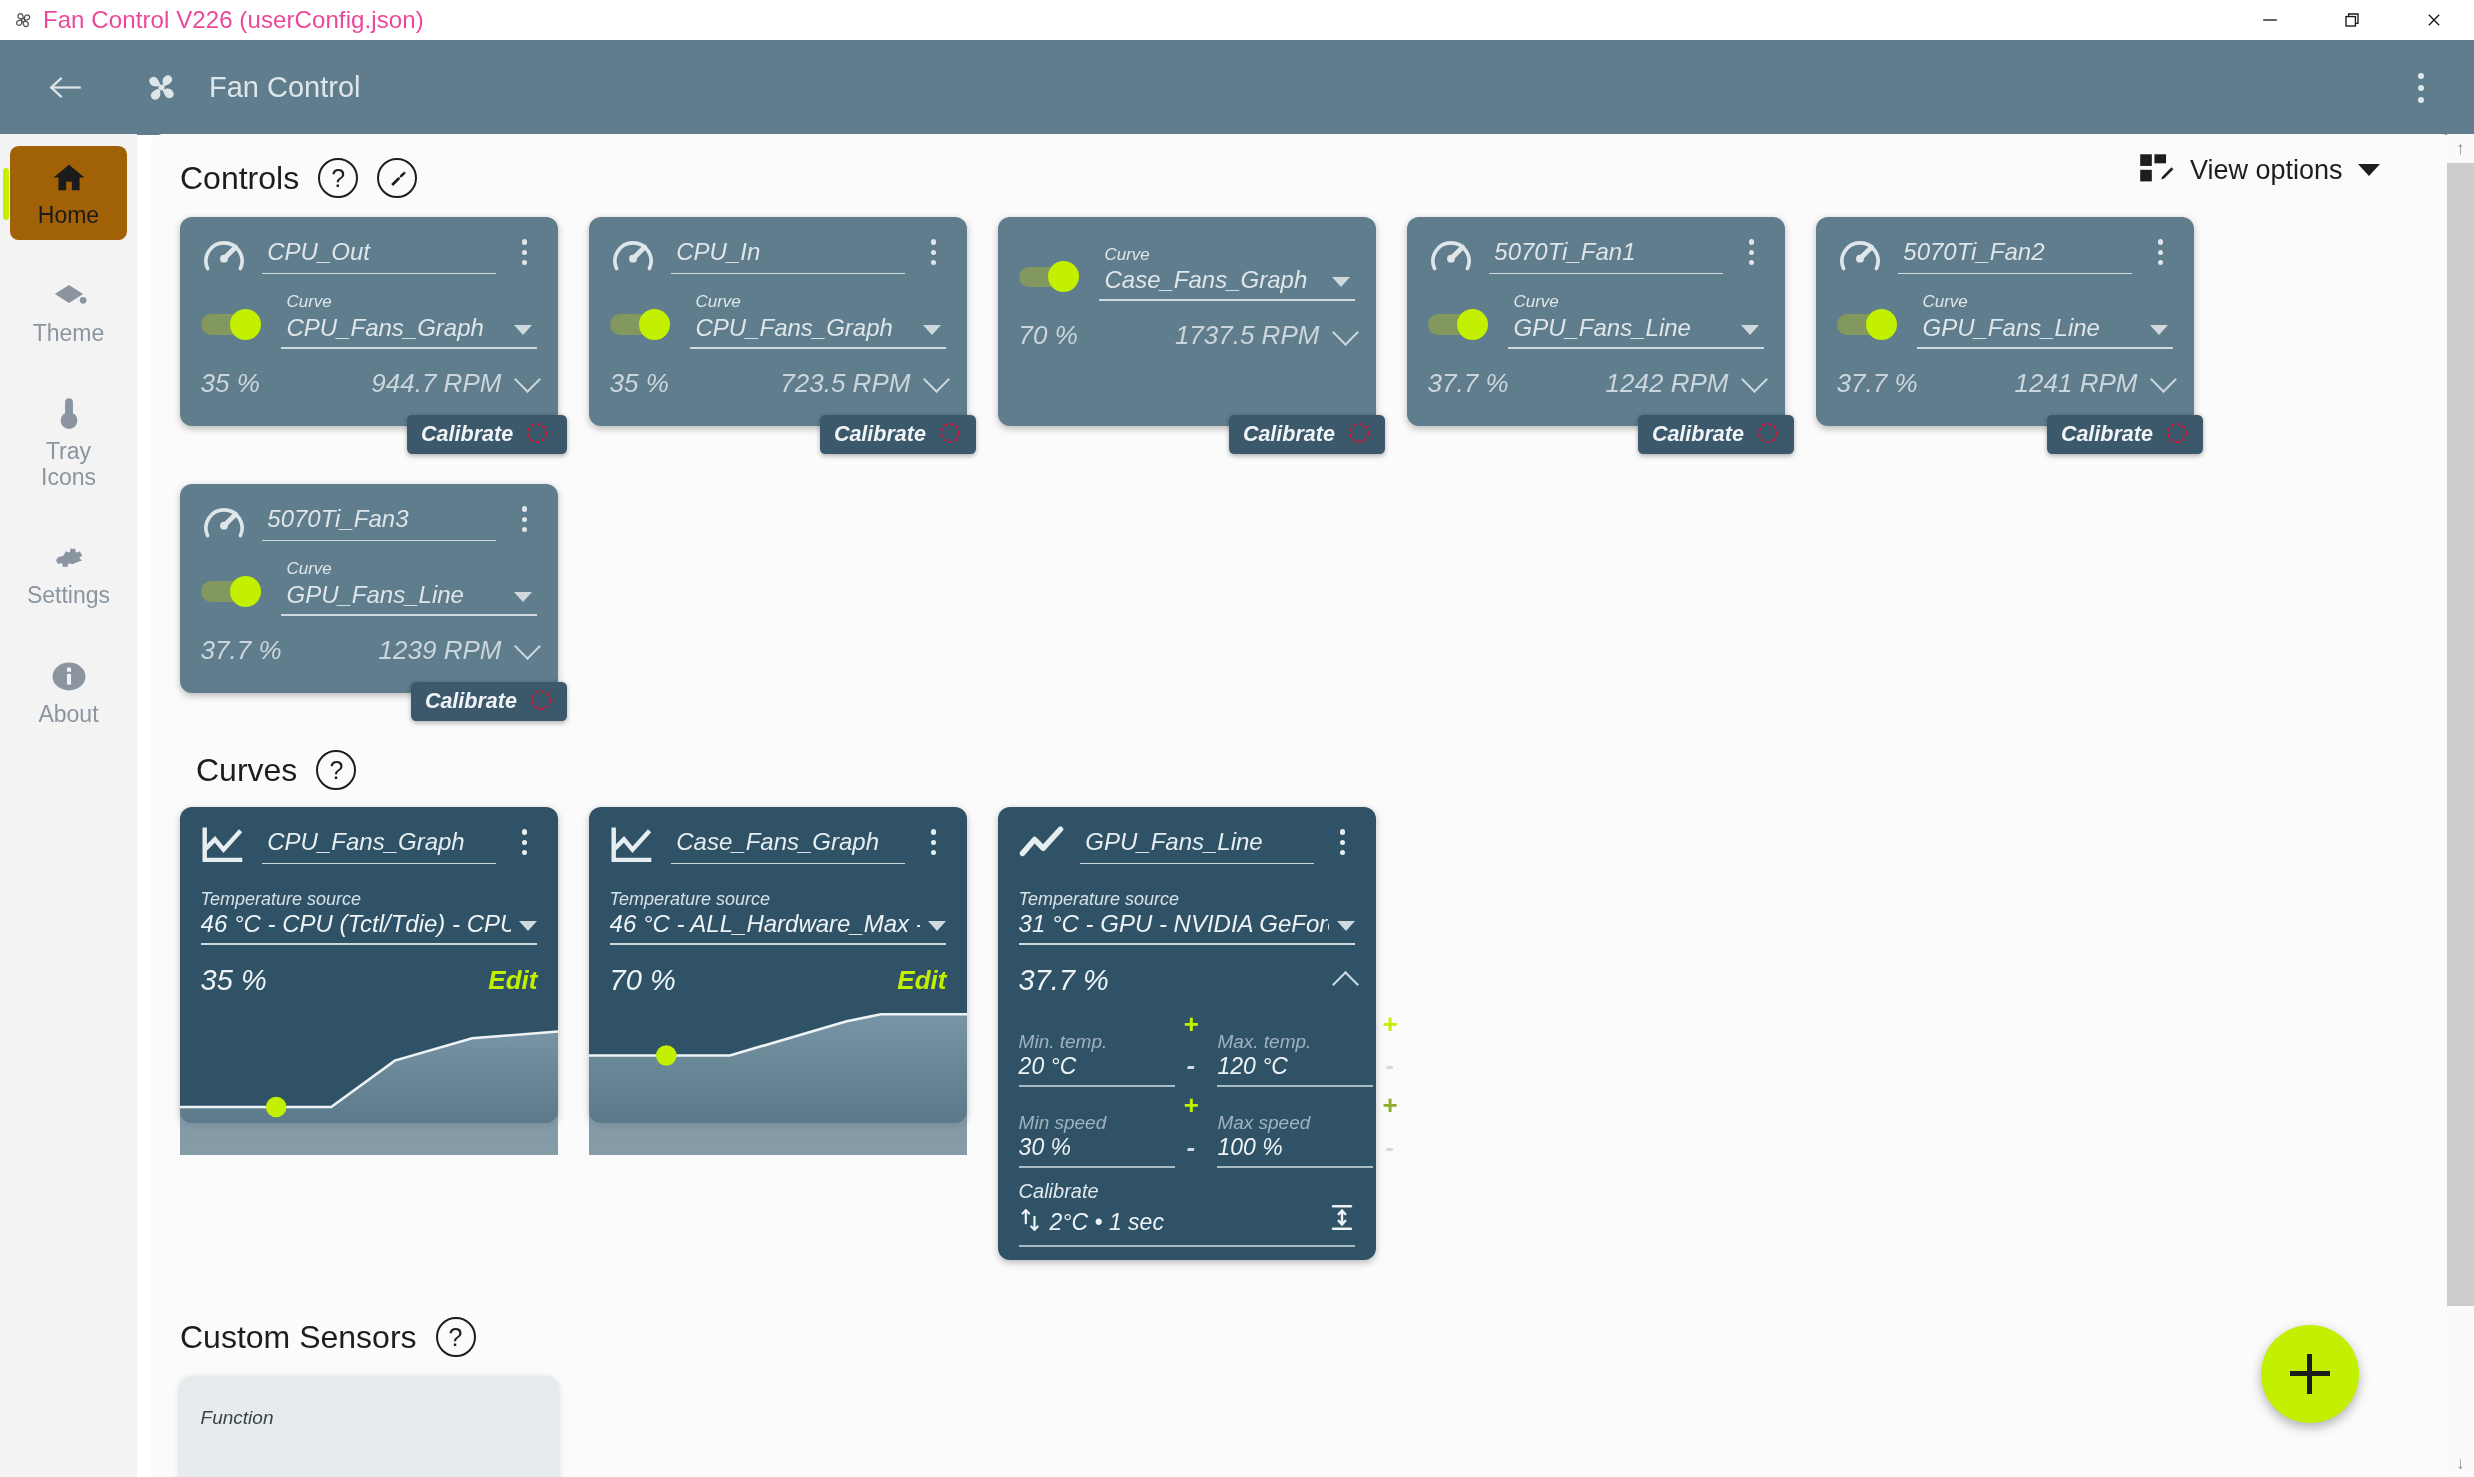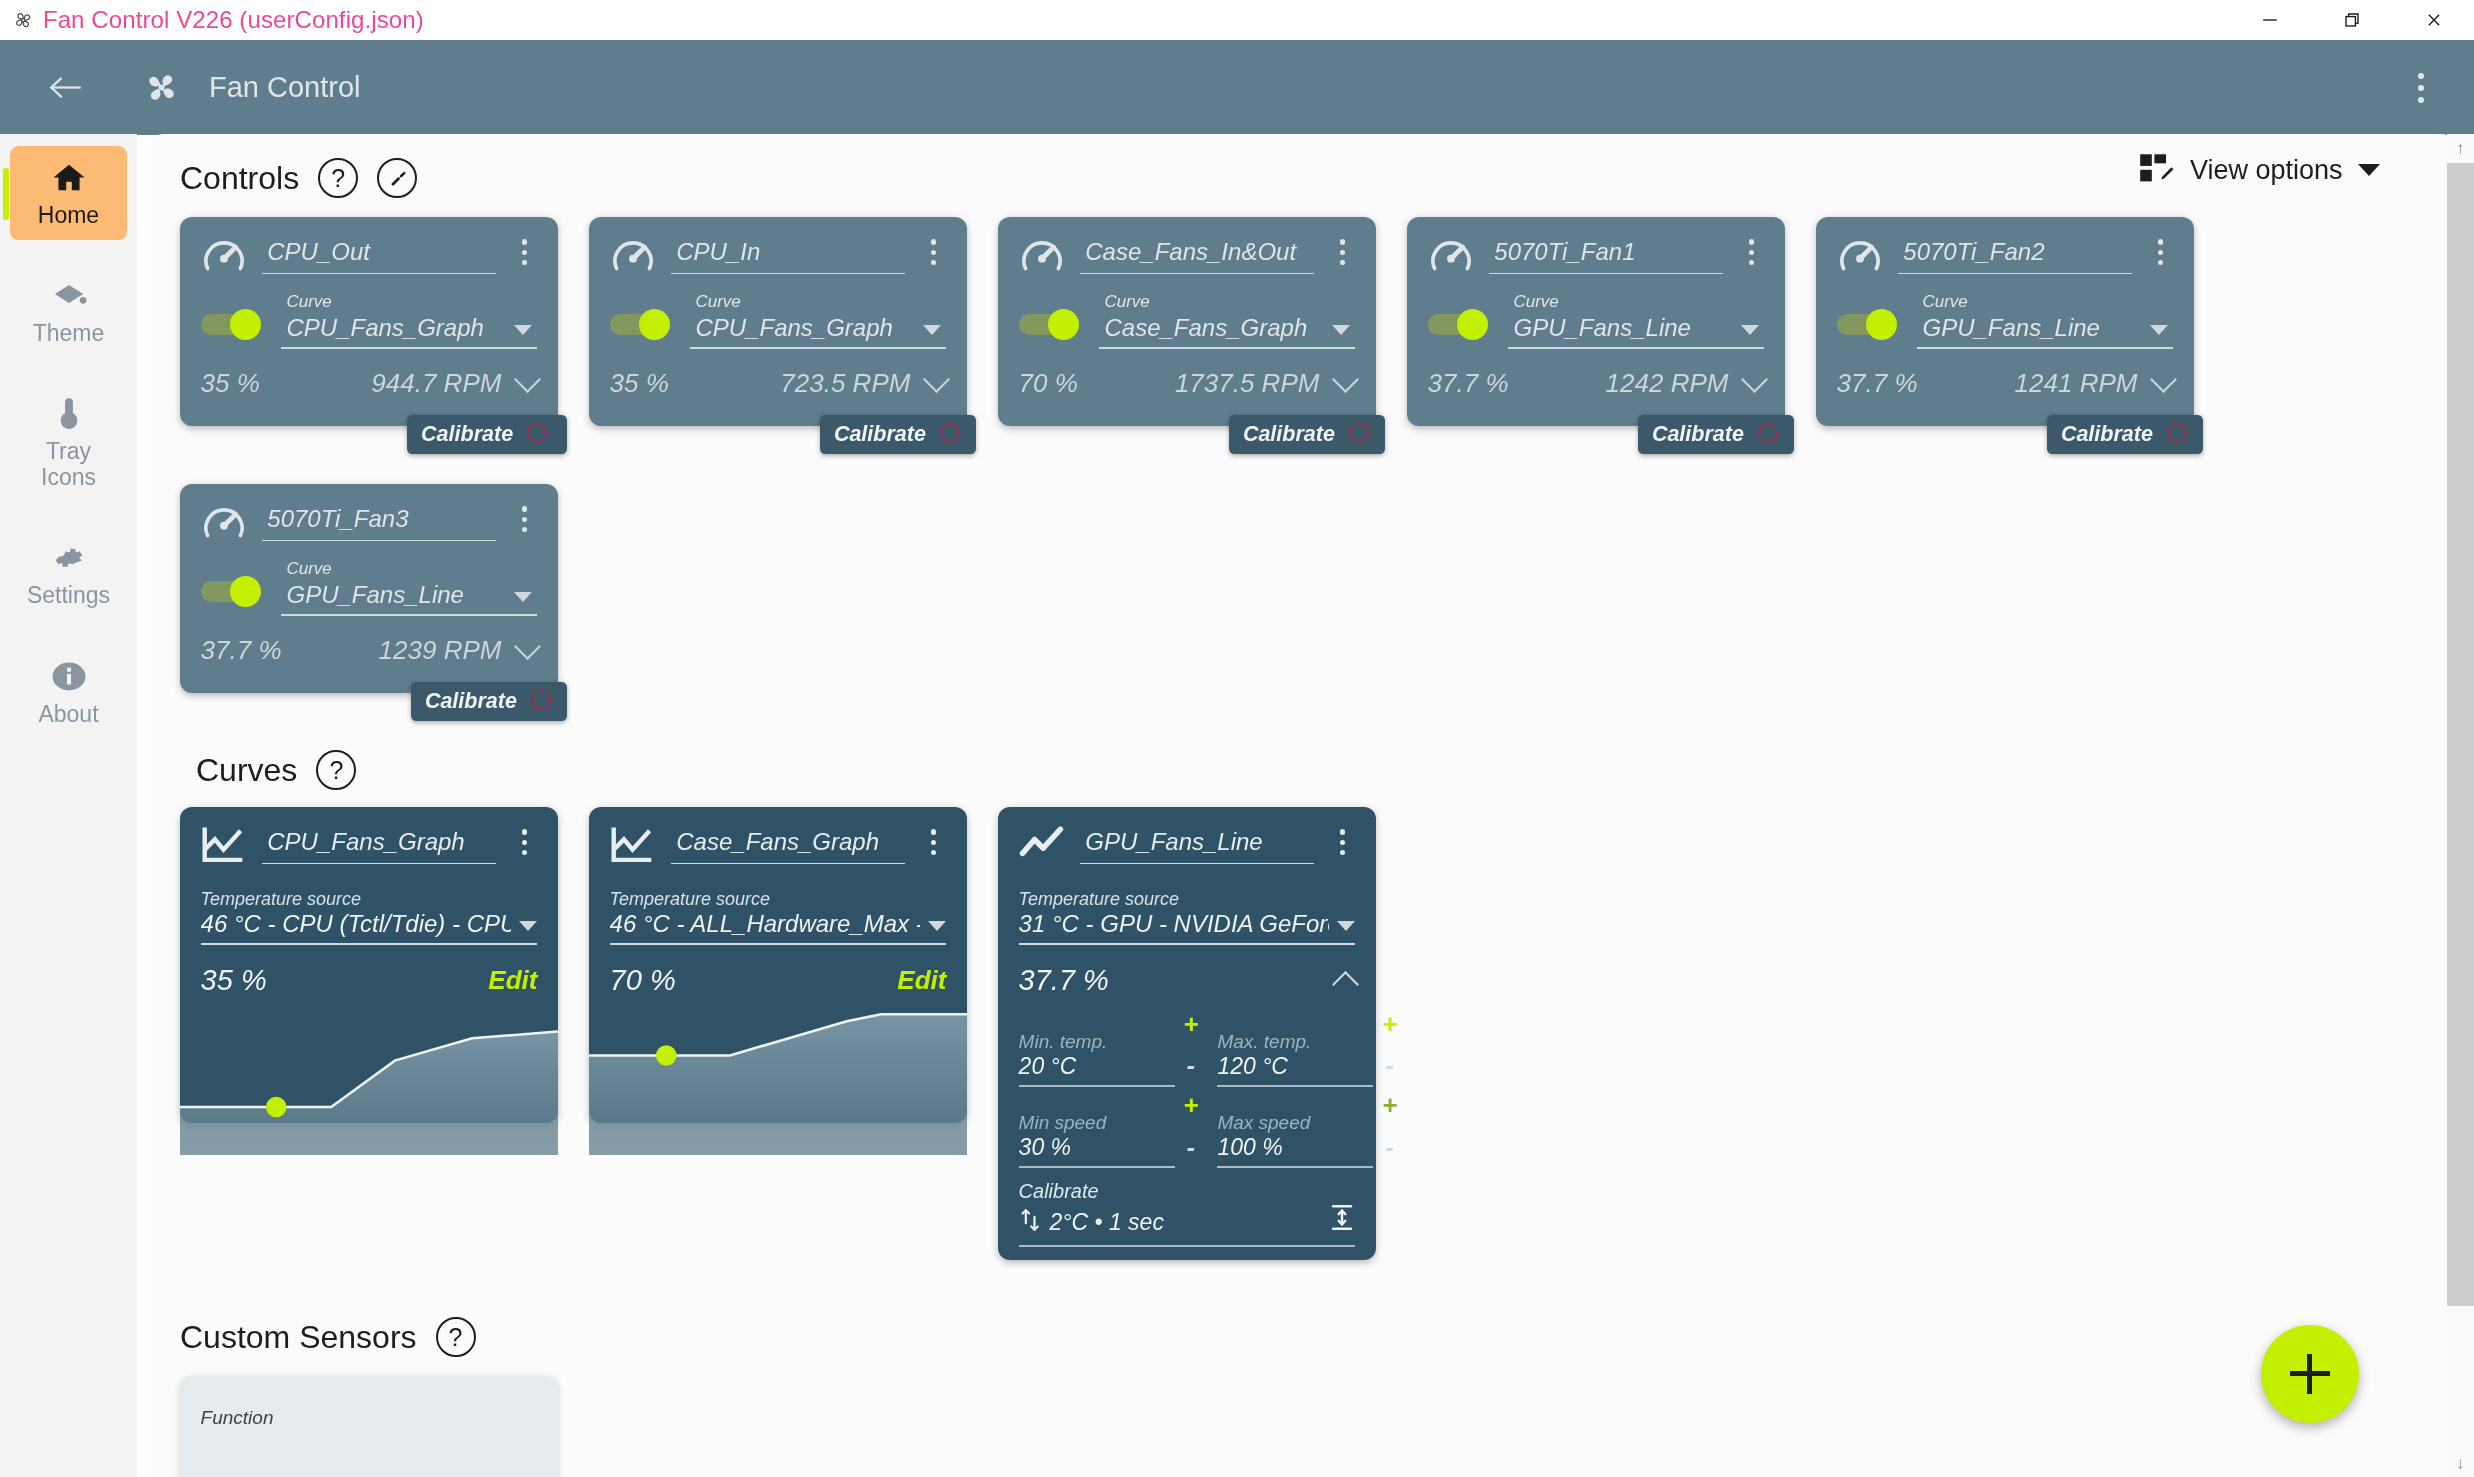--- a/index.html
+++ b/index.html
@@ -58,21 +58,21 @@
   .sidebar {
     position: absolute; top: 134px; left: 0; width: 137px; height: 1344px;
     background: #f3f3f3; padding-top: 12px;
   }
   .nav-item {
     position: relative; width: 117px; margin: 0 auto 24px auto;
     border-radius: 8.6px; padding: 13.7px 5.2px 12px 5.2px;
     display: flex; flex-direction: column; align-items: center; gap: 6.9px;
     color: #8a95a0; text-align: center;
   }
-  .nav-item.active { background: #fdba74; color: #1b1b1b; justify-content: space-between; }
+  .nav-item.active { background: #a16207; color: #1b1b1b; justify-content: space-between; }
   .nav-item.active::before {
     content: ""; position: absolute; left: -6.9px; top: 22.3px;
     width: 6px; height: 52px; border-radius: 3.4px; background: #c2f000;
   }
   .nav-item .nav-icon { height: 36px; display:flex; align-items:center; justify-content:center; }
   .nav-item .nav-label { font-size: 23px; line-height: 1.12; font-weight: 400; }
   .nav-item.active .nav-label { font-weight: 400; }
 
   
   .content {
@@ -480,38 +480,20 @@
         <span class="cal-text">Calibrate</span>
         <span>
           <svg width="24" height="24" viewBox="0 0 24 24" fill="none" stroke="#cf1637" stroke-width="2" stroke-dasharray="3.4 2.6">
               <circle cx="12" cy="12" r="9"></circle>
             </svg>
         </span>
       </div>
     </div>
 
     <div class="ctrl-card">
-      <div class="ctrl-top">
-        <span class="gauge-icon">
-          <svg width="46" height="46" viewBox="0 0 28 28" fill="none" stroke="#dfe6ea" stroke-width="2.2" stroke-linecap="round">
-            <path d="M4 21a11 11 0 1120 0"></path>
-              <path d="M14 15 L21 8" stroke-width="3"></path>
-            <circle cx="14" cy="15" r="2.4" fill="#dfe6ea" stroke="none"></circle>
-          </svg>
-        </span>
-        <div class="name-field">
-          <div class="nm">Case_Fans_In&amp;Out</div>
-          <div class="underline"></div>
-        </div>
-        <div class="kebab">
-            <i></i>
-            <i></i>
-            <i></i>
-          </div>
-      </div>
       <div class="ctrl-mid">
         <div class="toggle">
           <span class="track"></span>
           <span class="knob"></span>
         </div>
         <div class="curve-select">
           <div class="lbl">Curve</div>
           <div class="row">
             <span class="val">Case_Fans_Graph</span>
             <span class="tri-down"></span>

